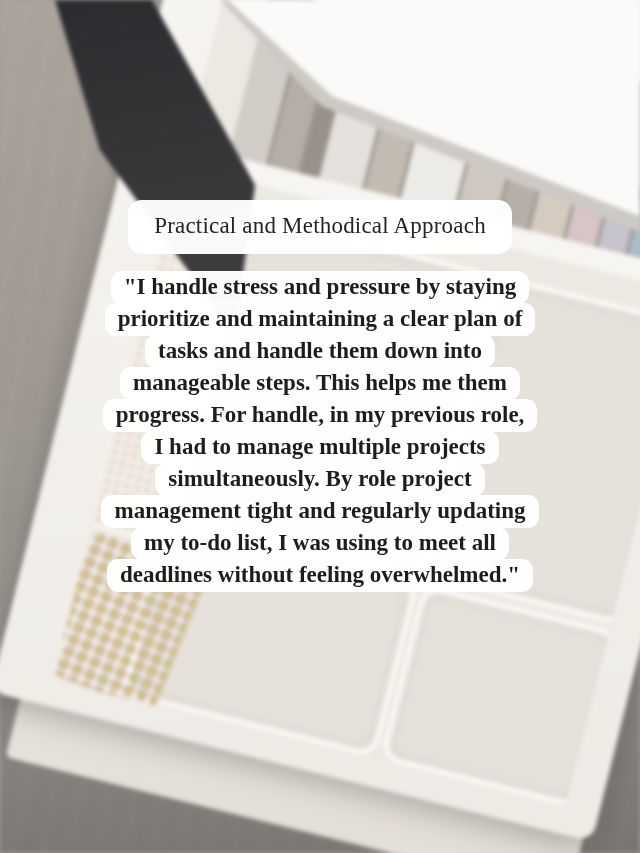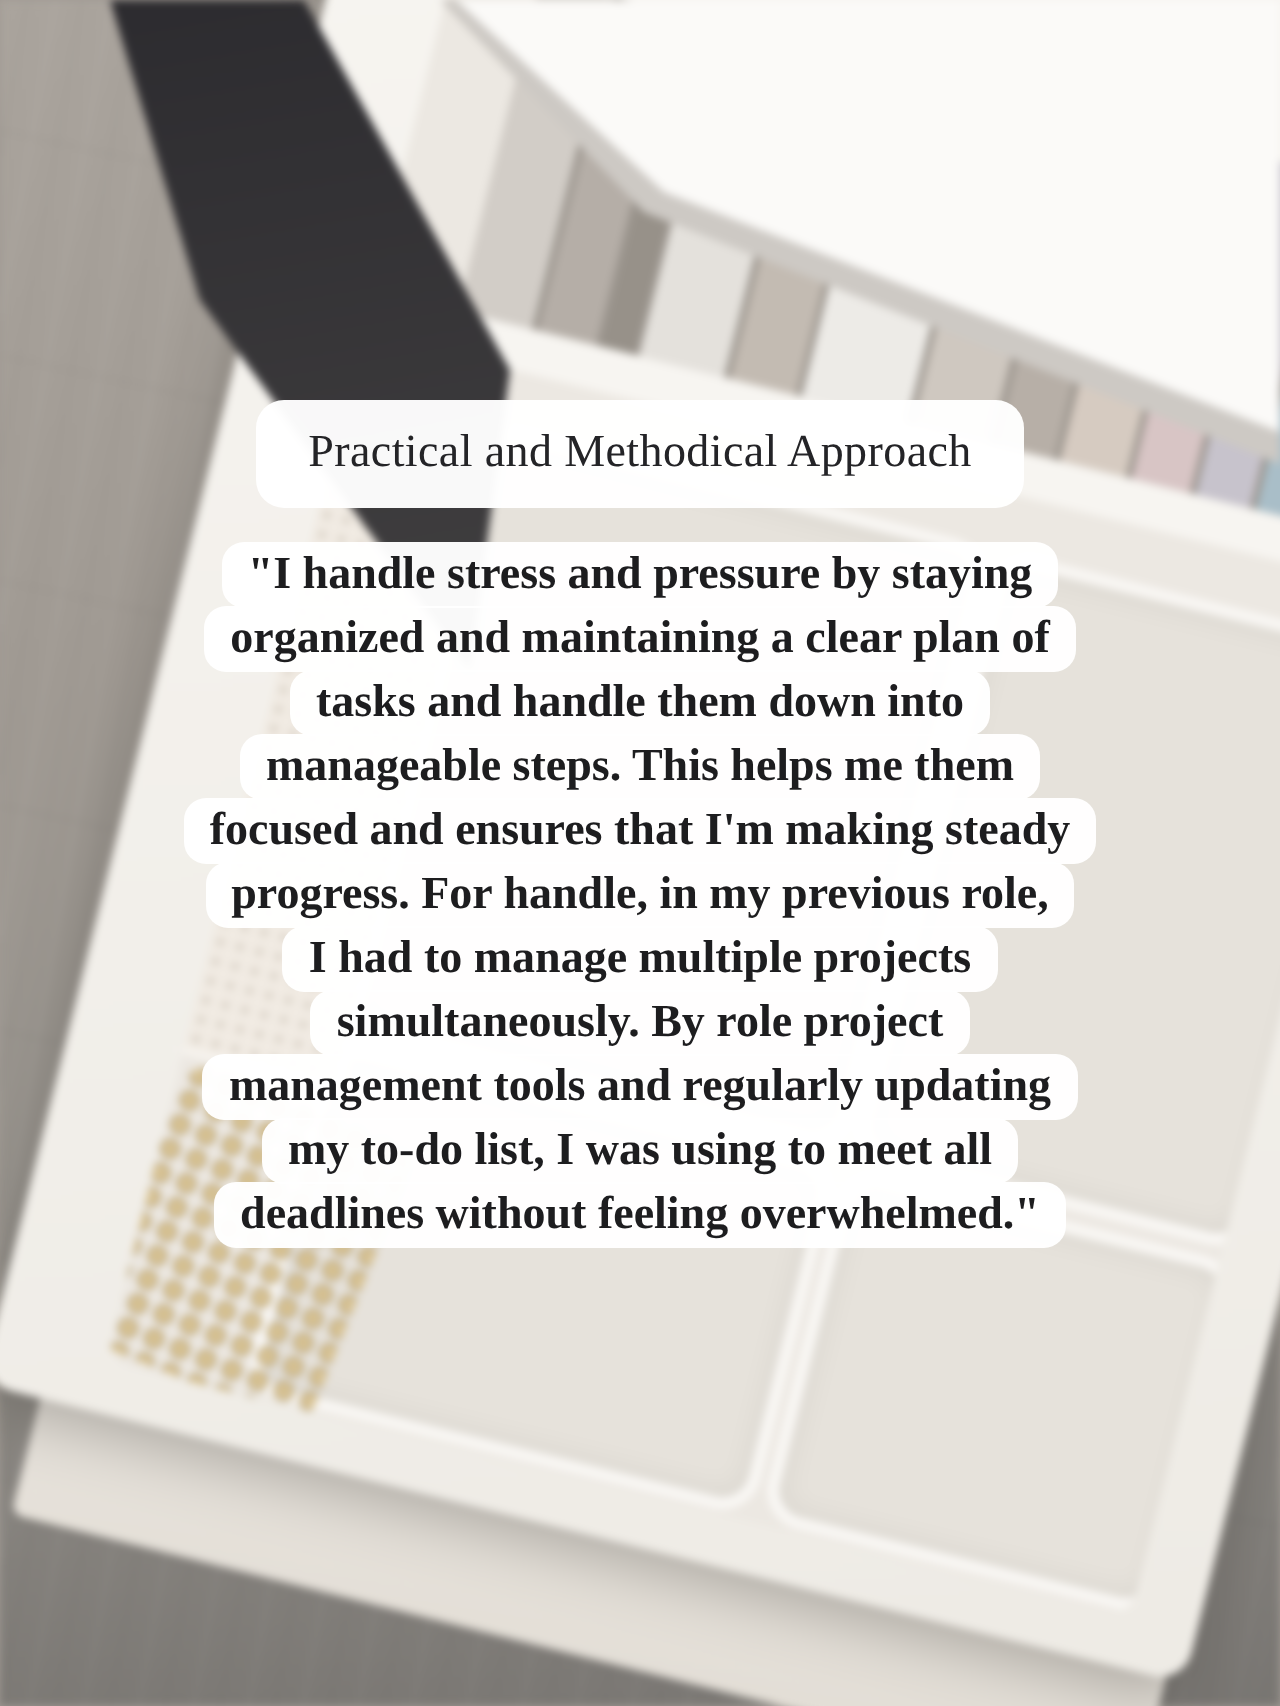--- a/index.html
+++ b/index.html
@@ -155,26 +155,25 @@
       <div class="desk"></div>
     </div>
   </div>
 
   <div class="overlay">
     <div class="title-wrap">
       <span class="title">Practical and Methodical Approach</span>
     </div>
     <div class="quote">
       <div class="qline"><span class="hl">"I handle stress and pressure by staying</span></div>
-      <div class="qline"><span class="hl">organized and maintaining a clear plan of</span></div>
+      <div class="qline"><span class="hl">prioritize and maintaining a clear plan of</span></div>
       <div class="qline"><span class="hl">tasks and handle them down into</span></div>
       <div class="qline"><span class="hl">manageable steps. This helps me them</span></div>
-      <div class="qline"><span class="hl">focused and ensures that I'm making steady</span></div>
       <div class="qline"><span class="hl">progress. For handle, in my previous role,</span></div>
       <div class="qline"><span class="hl">I had to manage multiple projects</span></div>
       <div class="qline"><span class="hl">simultaneously. By role project</span></div>
-      <div class="qline"><span class="hl">management tools and regularly updating</span></div>
+      <div class="qline"><span class="hl">management tight and regularly updating</span></div>
       <div class="qline"><span class="hl">my to-do list, I was using to meet all</span></div>
       <div class="qline"><span class="hl">deadlines without feeling overwhelmed."</span></div>
     </div>
   </div>
 
 </div>
 
 </body></html>

